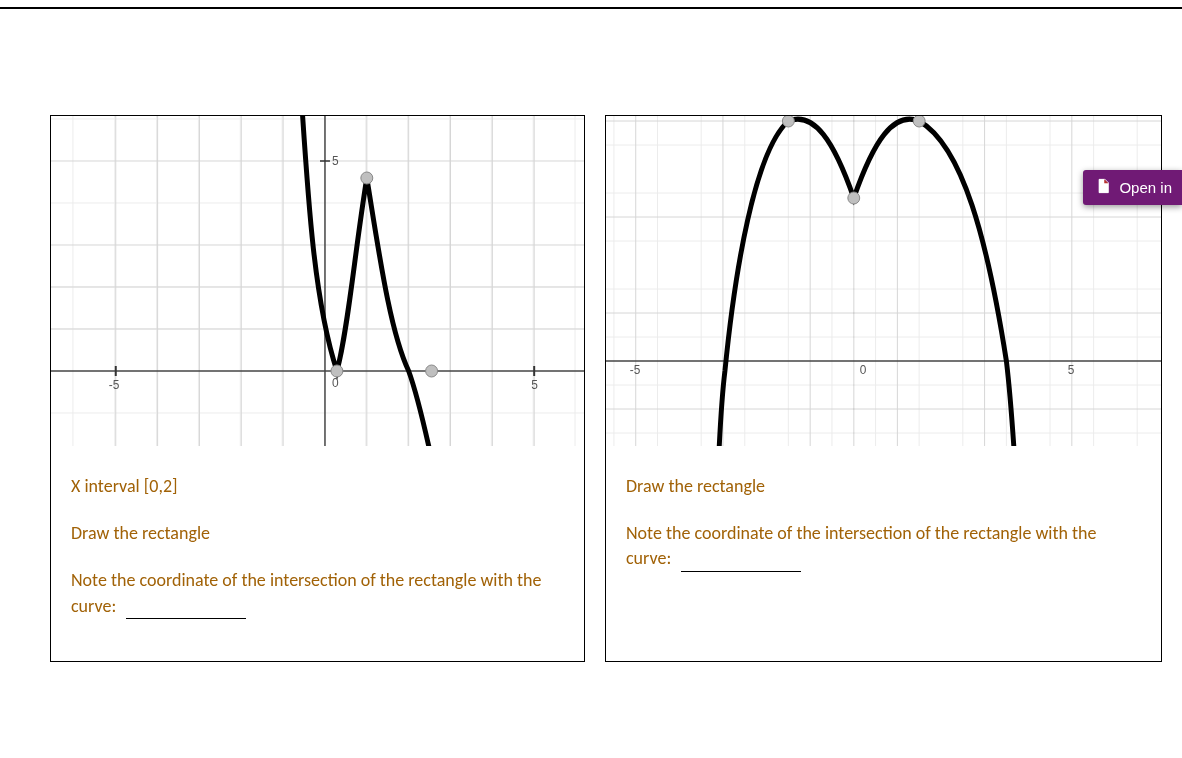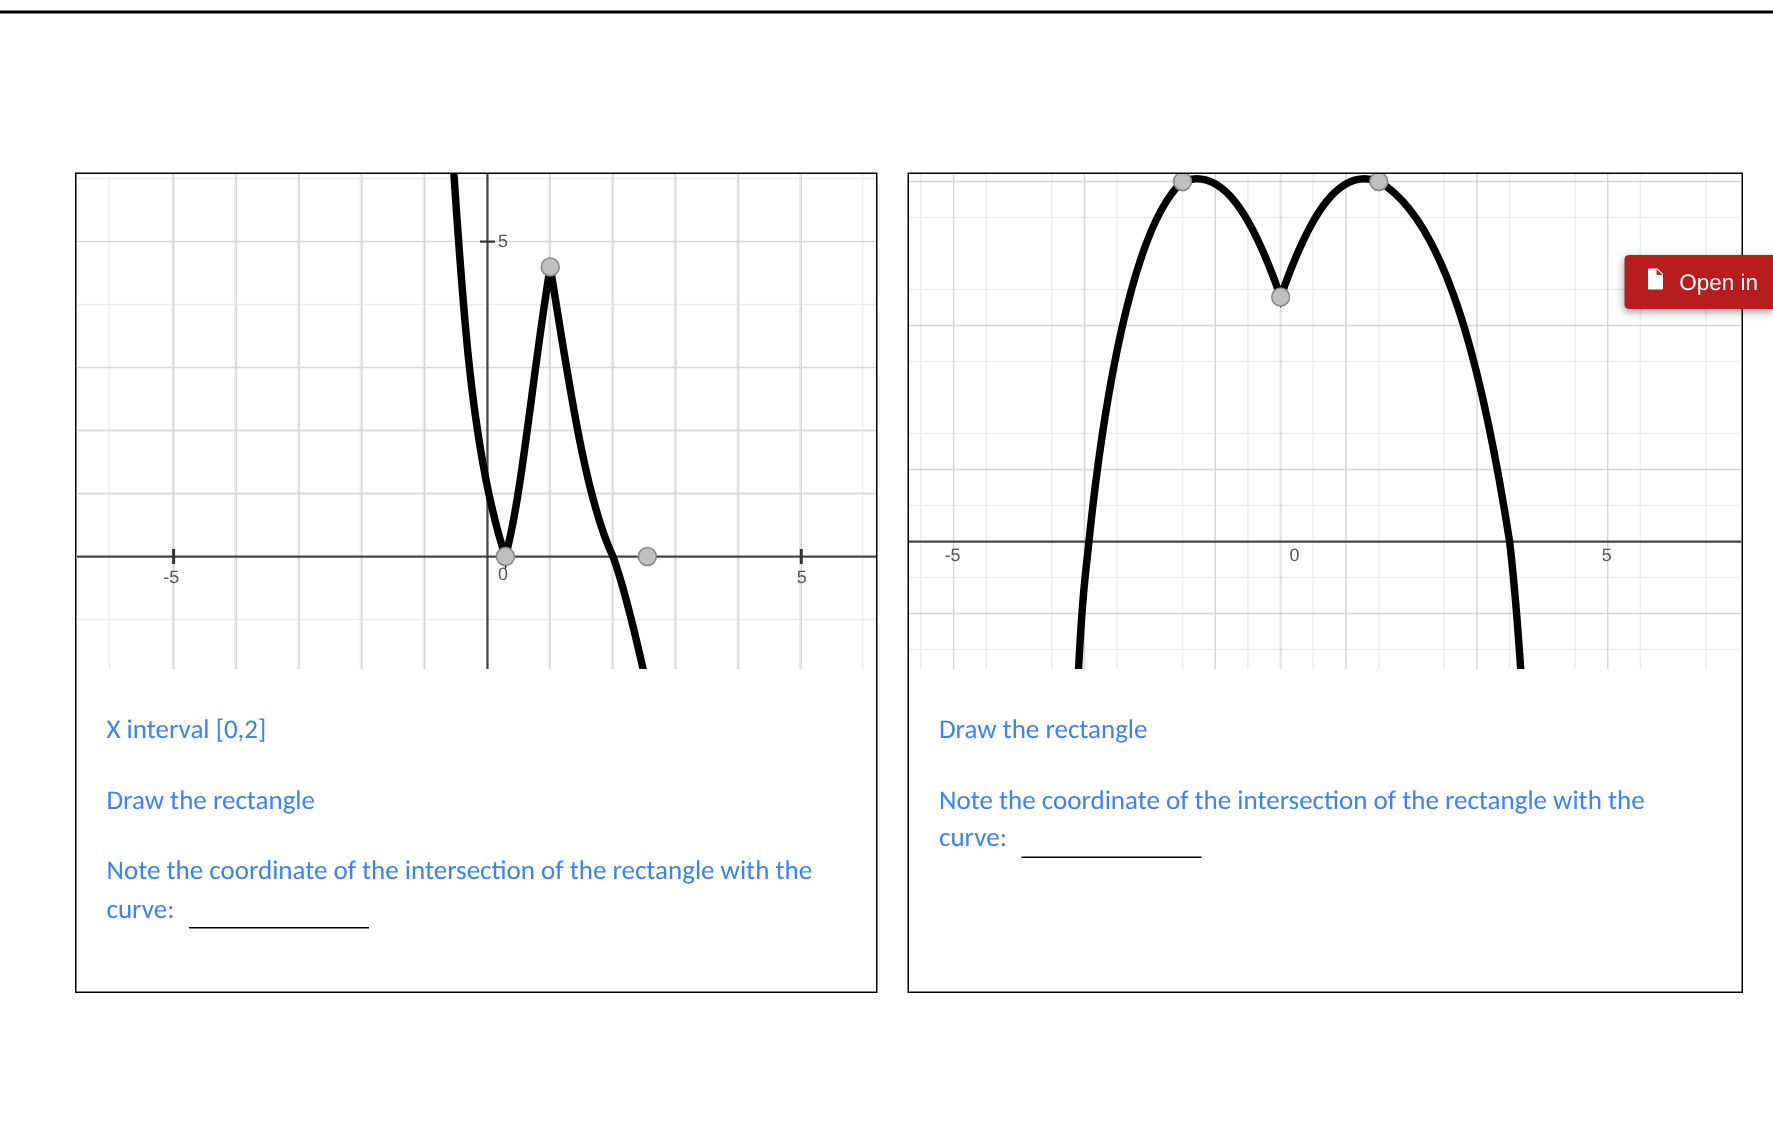--- a/index.html
+++ b/index.html
@@ -47,40 +47,40 @@
     position: absolute;
     top: -45px;
     left: 0;
     width: 100%;
     height: 375px;
   }
   .text-block {
     padding: 28px 20px 20px 20px;
     font-size: 18px;
     line-height: 1.4;
-    color: #3b82f6;
+    color: #a16207;
   }
   .text-block p {
     margin: 0 0 22px 0;
   }
   .note-line {
     display: inline;
   }
   .blank {
     display: inline-block;
     border-bottom: 1px solid #000;
     width: 120px;
     vertical-align: bottom;
     margin-left: 6px;
   }
   .open-btn {
     position: absolute;
     top: 170px;
     right: 0;
-    background: #b91c1c;
+    background: #701a75;
     color: #fff;
     font-family: Arial, sans-serif;
     font-size: 15px;
     padding: 8px 10px 8px 12px;
     box-shadow: 0 2px 6px rgba(0,0,0,0.4);
     display: flex;
     align-items: center;
     gap: 8px;
     cursor: pointer;
     border-top-left-radius: 3px;

